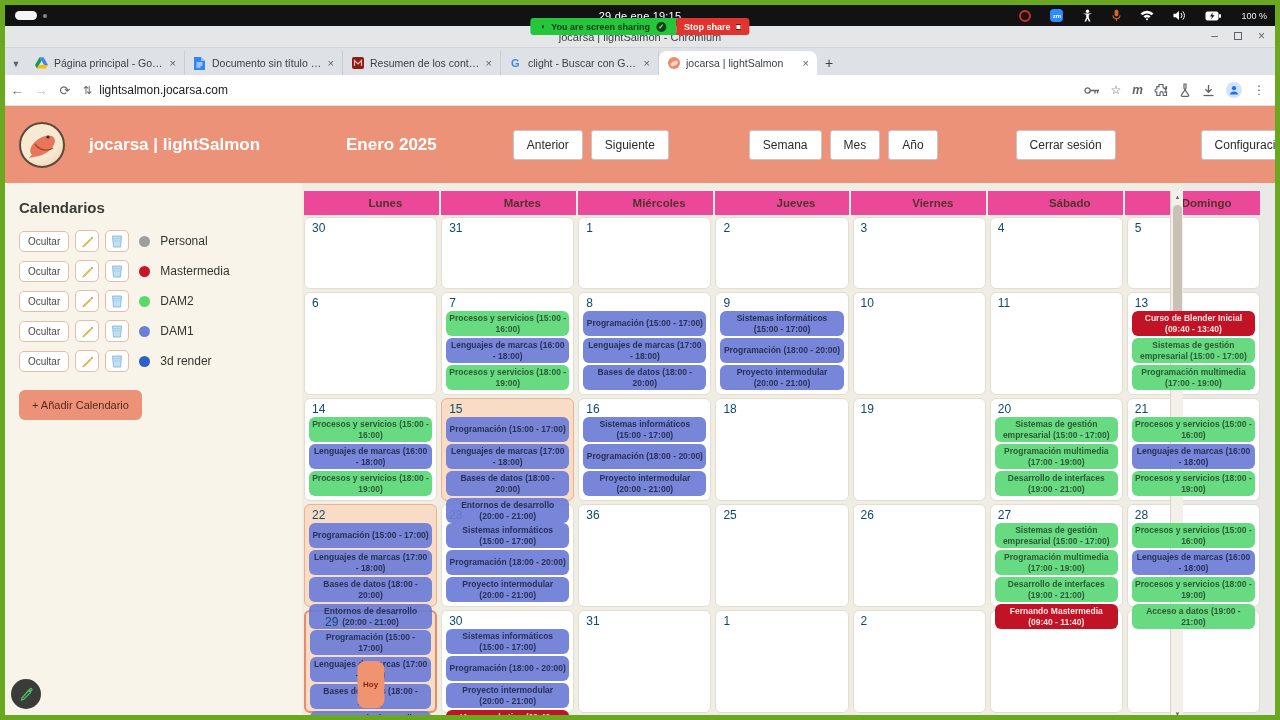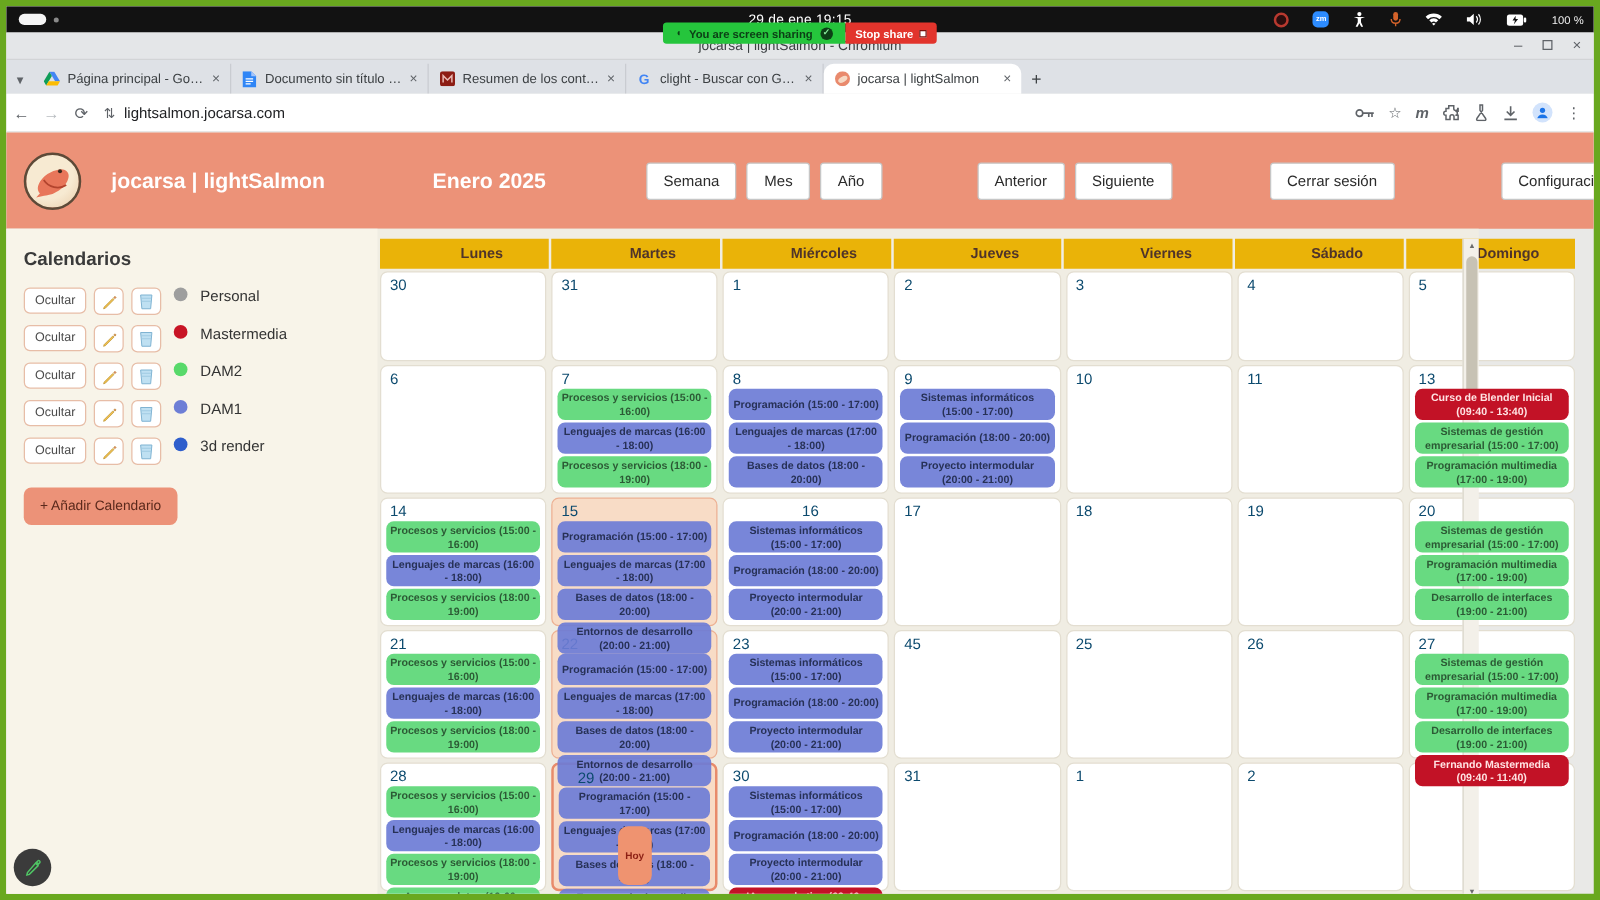--- a/index.html
+++ b/index.html
@@ -66,30 +66,30 @@
   .grp { display:flex; gap:8px; }
   .g-nav { margin-left:76px; }
   .g-views { margin-left:80px; }
   .g-logout { margin-left:78px; }
   .g-config { margin-left:85px; }
 
   
   .appbody { position:absolute; left:0; top:178px; width:1178px; height:537px; background:#f0ede3; }
   .sidebar { position:absolute; left:0; top:0; width:297px; height:537px; background:#f8f4e9; padding:16px 14px; }
   .sb-title { font-size:15px; font-weight:bold; color:#3a3a3a; margin-bottom:14px; }
-  .cal-row { display:flex; align-items:flex-start; gap:6px; margin-bottom:8px; }
+  .cal-row { display:flex; align-items:center; gap:6px; margin-bottom:8px; }
   .hide-btn { background:#fff; border:1px solid #e7bda7; border-radius:5px; font-size:10px; color:#4a4a4a; padding:4px 8px; }
   .ic-btn { width:24px; height:22px; background:#fff; border:1px solid #e7bda7; border-radius:5px; display:flex; align-items:center; justify-content:center; }
   .cal-dot { width:11px; height:11px; border-radius:50%; margin-left:4px; flex:0 0 11px; }
   .cal-name { font-size:12px; color:#333; margin-left:4px; }
   .add-btn { background:#ec9278; border:none; border-radius:6px; font-size:11px; color:#5b291c; padding:9px 13px; margin-top:10px; font-family:"Liberation Sans",sans-serif; }
 
   .main { position:absolute; left:297px; top:0; width:960px; height:537px; padding:8px 2px 0 2px; }
   .dayhead { display:grid; grid-template-columns:repeat(7,1fr); gap:2px; height:24px; margin-bottom:2px; }
-  .dh-cell { background:#eab308; color:#4f342a; font-size:11.5px; font-weight:bold; display:flex; align-items:center; justify-content:center;padding-left:28px; }
+  .dh-cell { background:#ec4899; color:#4f342a; font-size:11.5px; font-weight:bold; display:flex; align-items:center; justify-content:center;padding-left:28px; }
   .grid { display:grid; grid-template-columns:repeat(7,1fr); grid-template-rows:72px 103px 103px 103px 103px 30px; gap:3px 4px; }
   .cell { background:#fff; border:1px solid #e3ded1; border-radius:6px; position:relative; }
   .cell.hl { background:#f8dcc6; border-color:#edb092; }
   .cell.today { background:#f8dcc6; border:2px solid #e88b6b; }
   .day-num { position:relative; font-size:12px; color:#0c4a6e; padding:3px 0 1px 7px; height:18px; }
   .ev { position:relative; height:25px; margin:0 4px 2px 4px; border-radius:6px; display:flex; align-items:center; justify-content:center; text-align:center; font-size:8.5px; line-height:1.18; padding:1px 3px; font-weight:bold; }
   .ev.green { background:rgba(98,216,124,.96); color:#2c5a35; }
   .ev.blue  { background:rgba(108,124,214,.92); color:#273156; }
   .ev.red   { background:#c21226; color:#ffe3e3; }
   .hoy-badge { position:absolute; bottom:3px; left:50%; transform:translateX(-50%); background:#ef9370; color:#8c1f14; font-size:8px; font-weight:bold; padding:19px 6px; border-radius:8px; z-index:40; }
@@ -259,28 +259,28 @@
     <div class="logo">
       <svg width="42" height="42" viewBox="0 0 42 42">
           <ellipse cx="21" cy="22" rx="14" ry="8" fill="#e8765a" transform="rotate(-35 21 21)"></ellipse>
           <polygon points="8,34 15,26 17,32" fill="#e8765a"></polygon>
           <circle cx="27" cy="13" r="1.6" fill="#3c2a1e"></circle>
           <path d="M14 20c4 6 12 8 18 4" stroke="#b3442e" stroke-width="1.4" fill="none"></path>
         </svg>
     </div>
     <div class="brand">jocarsa | lightSalmon</div>
     <div class="month-title">Enero 2025</div>
+    <div class="grp g-nav">
+      <button class="hbtn">Anterior</button>
+      <button class="hbtn">Siguiente</button>
+    </div>
     <div class="grp g-views">
       <button class="hbtn">Semana</button>
       <button class="hbtn">Mes</button>
       <button class="hbtn">Año</button>
-    </div>
-    <div class="grp g-nav">
-      <button class="hbtn">Anterior</button>
-      <button class="hbtn">Siguiente</button>
     </div>
     <div class="grp g-logout">
       <button class="hbtn">Cerrar sesión</button>
     </div>
     <div class="grp g-config">
       <button class="hbtn">Configuración</button>
     </div>
   </div>
 
   <div class="appbody">
@@ -448,27 +448,24 @@
             <div class="ev green" style="z-index: 26;">Procesos y servicios (18:00 - 19:00)</div>
           </div>
           <div class="cell hl">
             <div class="day-num" style="z-index: 25;">15</div>
             <div class="ev blue" style="z-index: 26;">Programación (15:00 - 17:00)</div>
             <div class="ev blue" style="z-index: 26;">Lenguajes de marcas (17:00 - 18:00)</div>
             <div class="ev blue" style="z-index: 26;">Bases de datos (18:00 - 20:00)</div>
             <div class="ev blue" style="z-index: 26;">Entornos de desarrollo (20:00 - 21:00)</div>
           </div>
           <div class="cell">
-            <div class="day-num" style="z-index: 25; text-align: center;">16</div>
+            <div class="day-num" style="z-index: 25;">16</div>
             <div class="ev blue" style="z-index: 26;">Sistemas informáticos (15:00 - 17:00)</div>
             <div class="ev blue" style="z-index: 26;">Programación (18:00 - 20:00)</div>
             <div class="ev blue" style="z-index: 26;">Proyecto intermodular (20:00 - 21:00)</div>
-          </div>
-          <div class="cell">
-            <div class="day-num" style="z-index: 25;">17</div>
           </div>
           <div class="cell">
             <div class="day-num" style="z-index: 25;">18</div>
           </div>
           <div class="cell">
             <div class="day-num" style="z-index: 25;">19</div>
           </div>
           <div class="cell">
             <div class="day-num" style="z-index: 23;">20</div>
             <div class="ev green" style="z-index: 24;">Sistemas de gestión empresarial (15:00 - 17:00)</div>
@@ -488,21 +485,21 @@
             <div class="ev blue" style="z-index: 24;">Bases de datos (18:00 - 20:00)</div>
             <div class="ev blue" style="z-index: 24;">Entornos de desarrollo (20:00 - 21:00)</div>
           </div>
           <div class="cell">
             <div class="day-num" style="z-index: 23;">23</div>
             <div class="ev blue" style="z-index: 24;">Sistemas informáticos (15:00 - 17:00)</div>
             <div class="ev blue" style="z-index: 24;">Programación (18:00 - 20:00)</div>
             <div class="ev blue" style="z-index: 24;">Proyecto intermodular (20:00 - 21:00)</div>
           </div>
           <div class="cell">
-            <div class="day-num" style="z-index: 23;">45</div>
+            <div class="day-num" style="z-index: 23;">36</div>
           </div>
           <div class="cell">
             <div class="day-num" style="z-index: 23;">25</div>
           </div>
           <div class="cell">
             <div class="day-num" style="z-index: 23;">26</div>
           </div>
           <div class="cell">
             <div class="day-num" style="z-index: 21;">27</div>
             <div class="ev green" style="z-index: 22;">Sistemas de gestión empresarial (15:00 - 17:00)</div>

